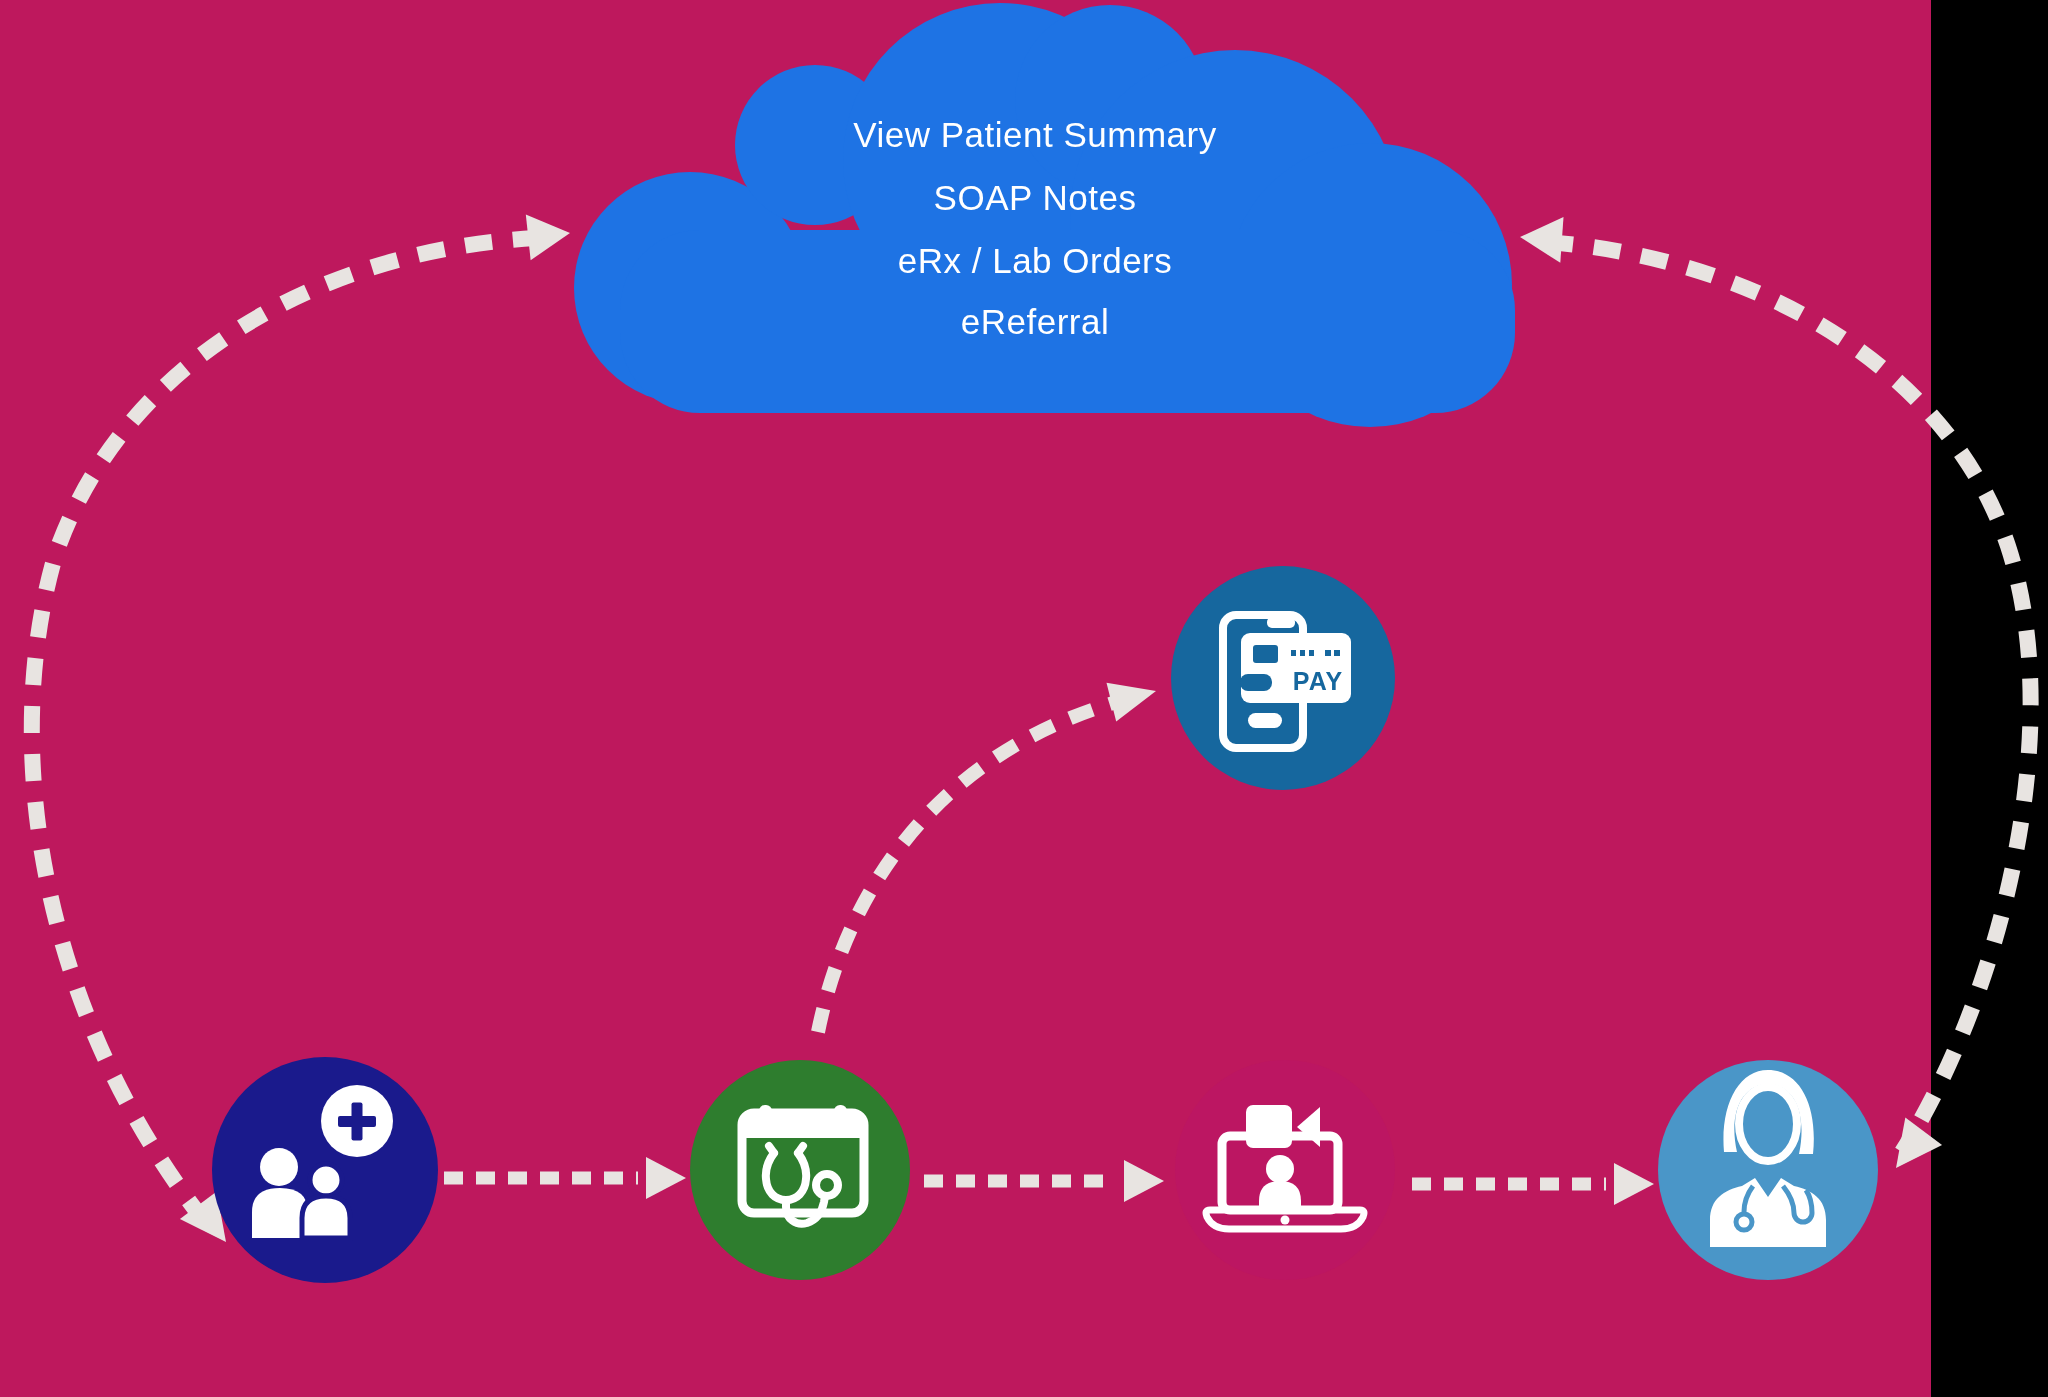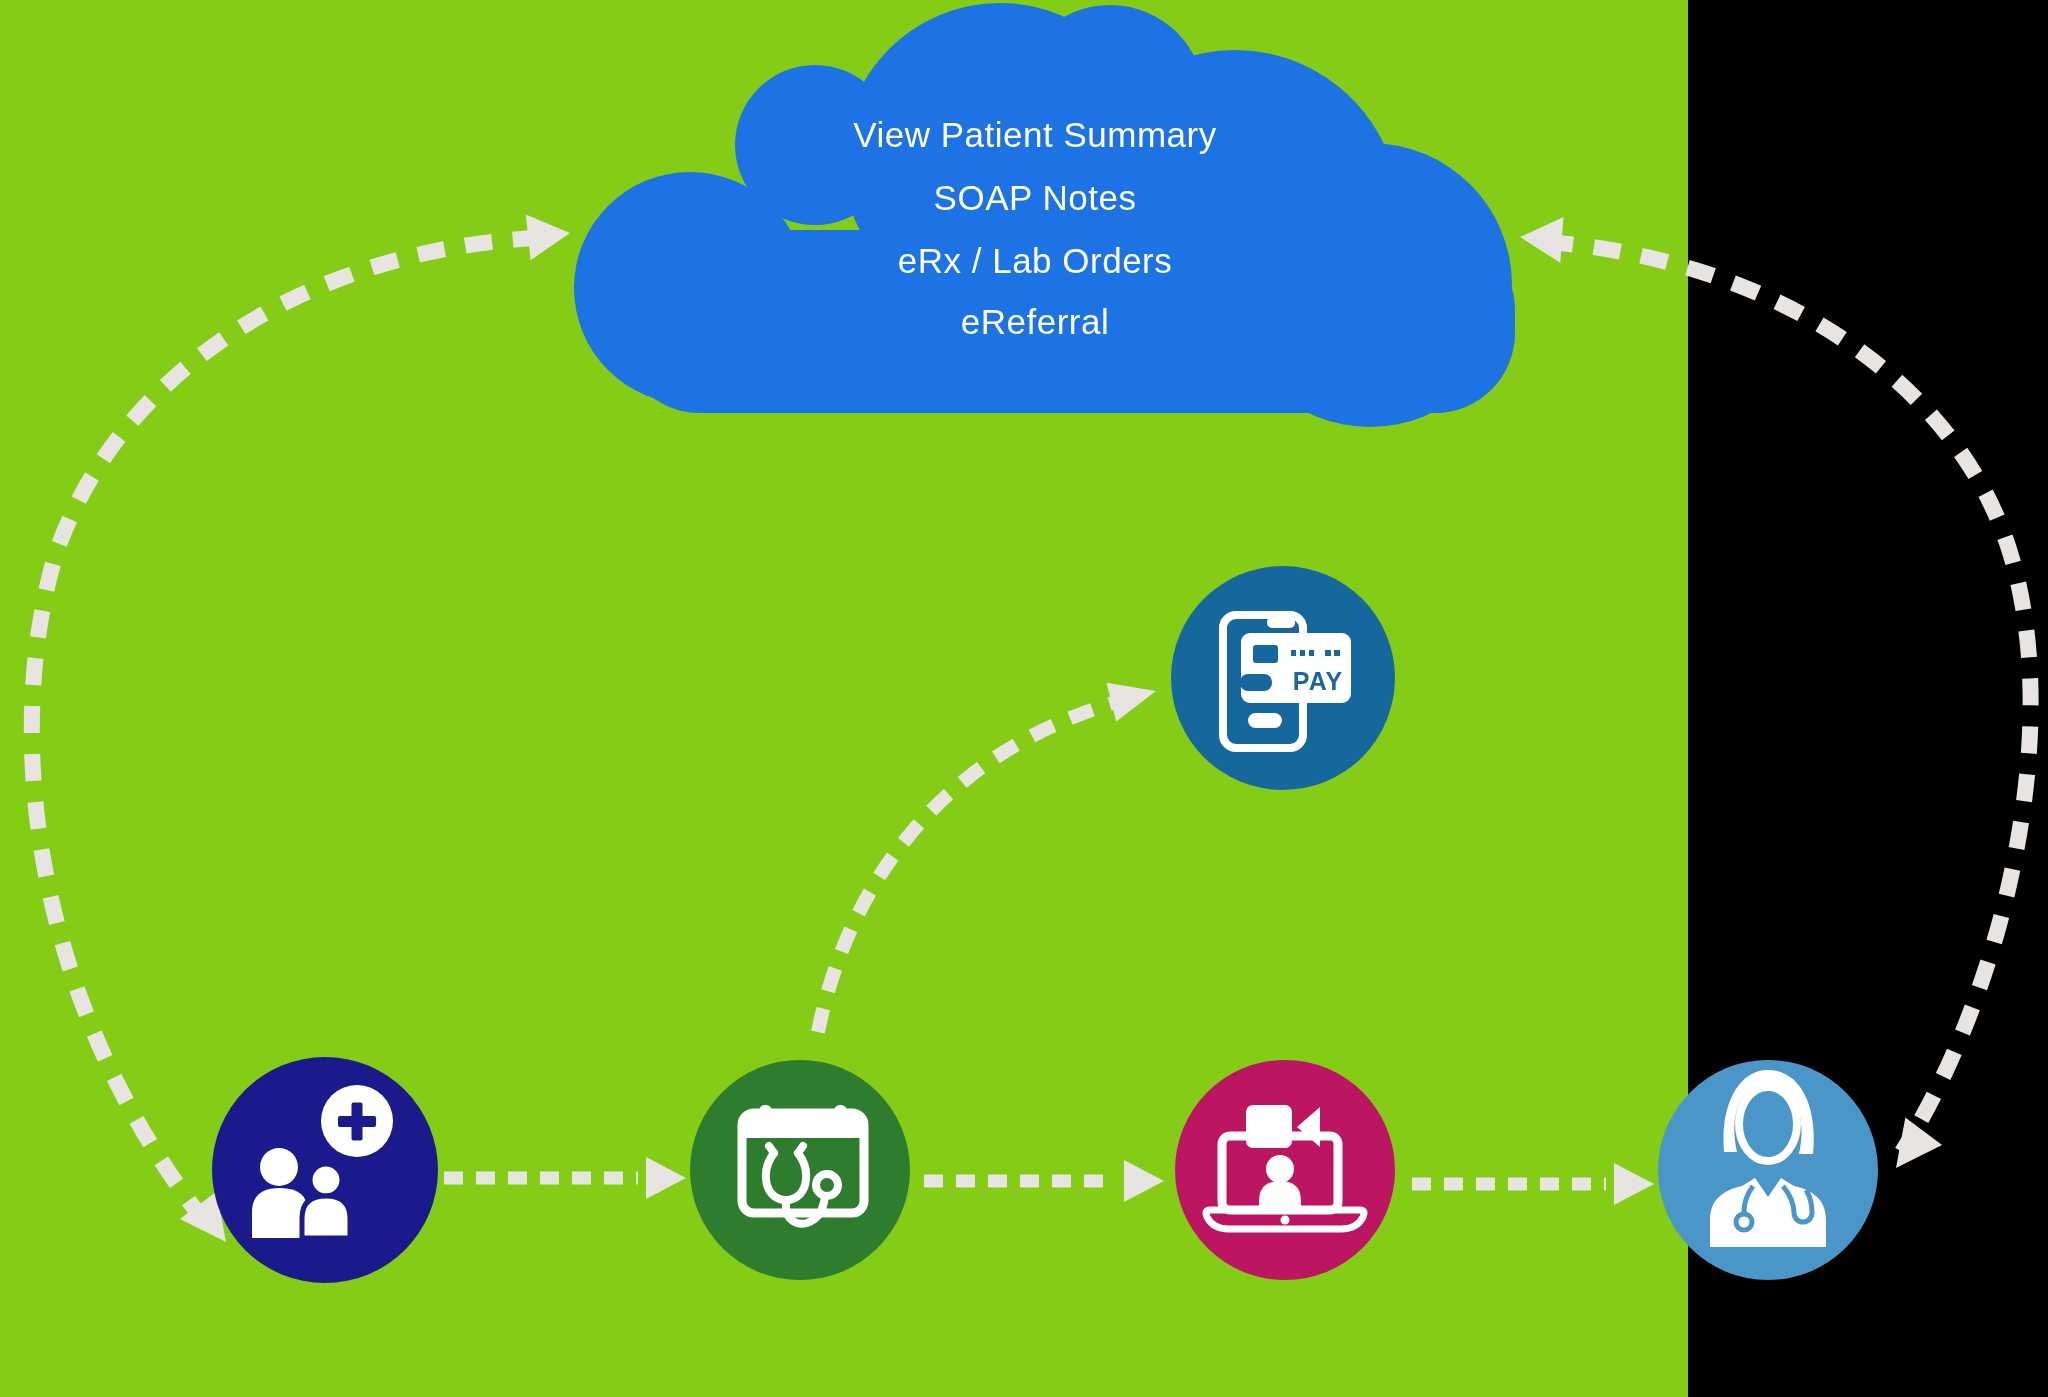--- a/index.html
+++ b/index.html
@@ -1,17 +1,17 @@
 <!DOCTYPE html>
 <html><head>
 <meta charset="utf-8">
 <style>
   html,body{margin:0;padding:0;background:#000;}
   body{width:2048px;height:1397px;overflow:hidden;}
-  .stage{position:relative;width:1688px;height:1397px;background:#84cc16;}
+  .stage{position:relative;width:1931px;height:1397px;background:#be185d;}
   svg{display:block;}
   text{font-family:"Liberation Sans","DejaVu Sans",sans-serif;}
   .cloud-line{font-size:35px;letter-spacing:0.5px;}
   .pay-label{font-size:25px;font-weight:bold;letter-spacing:1px;}
 </style>
 </head>
 <body>
 
 <div class="stage">
 <svg width="2048" height="1397" viewBox="0 0 2048 1397">

